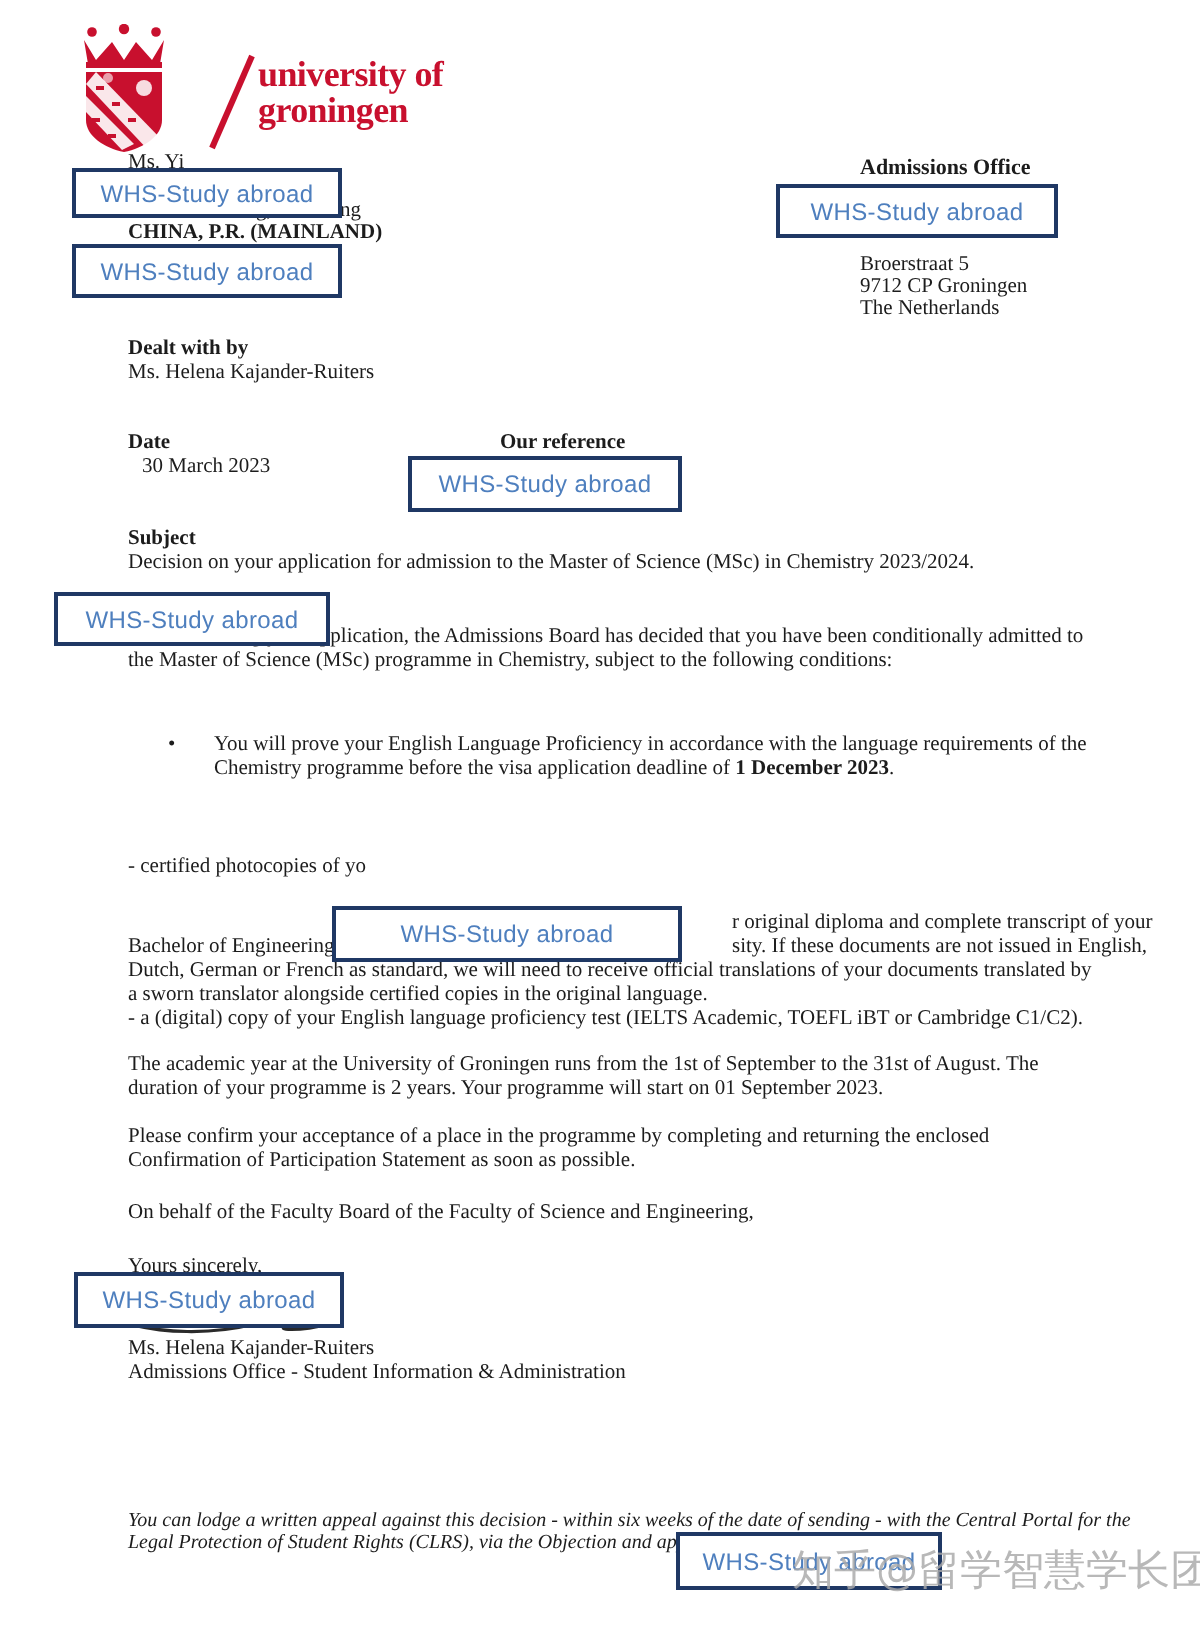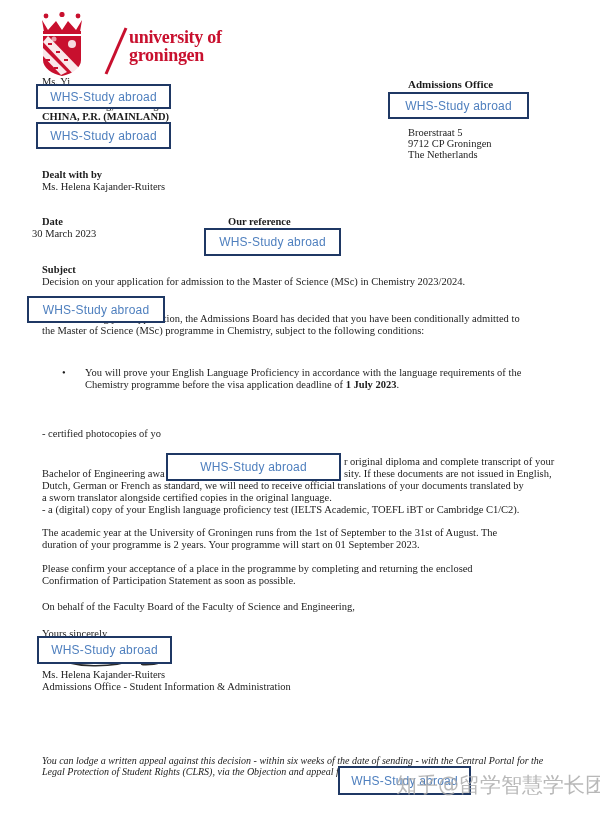--- a/index.html
+++ b/index.html
@@ -6,21 +6,21 @@
   .page{
     position:relative;
     width:600px;height:814px;
     background:#ffffff;
     font-family:"Liberation Serif", serif;
     color:#1c1c1c;
     overflow:hidden;
   }
   .abs{position:absolute;}
   .pre{white-space:pre-line;}
-  .body-text{font-size:10.5px;line-height:12px;}
+  .body-text{font-size:10.5px;line-height:12px;margin-left:22px;}
   .bold{font-weight:bold;}
   .italic{font-style:italic;}
   
   .wordmark{color:#C8102E;font-weight:bold;font-size:18px;line-height:18px;letter-spacing:-0.3px;}
   
   .wm{
     position:absolute;
     background:#ffffff;
     border:2px solid #1F3864;
     display:flex;align-items:center;justify-content:center;
@@ -90,33 +90,33 @@
 
   <div class="abs body-text bold" style="left:408px;top:78px;font-size:11px;">Admissions Office</div>
   <div class="abs body-text" style="left:408px;top:127px;">Broerstraat 5</div>
   <div class="abs body-text" style="left:408px;top:138px;">9712 CP Groningen</div>
   <div class="abs body-text" style="left:408px;top:149px;">The Netherlands</div>
 
   <div class="abs body-text bold" style="left:42px;top:169px;">Dealt with by</div>
   <div class="abs body-text" style="left:42px;top:181px;">Ms. Helena Kajander-Ruiters</div>
 
   <div class="abs body-text bold" style="left:42px;top:216px;">Date</div>
-  <div class="abs body-text" style="left:32px;top:228px;">30 March 2023</div>
+  <div class="abs body-text" style="left:49px;top:228px;">30 March 2023</div>
   <div class="abs body-text bold" style="left:228px;top:216px;">Our reference</div>
 
   <div class="abs body-text bold" style="left:42px;top:264px;">Subject</div>
   <div class="abs body-text" style="left:42px;top:276px;width:528px;">Decision on your application for admission to the Master of Science (MSc) in Chemistry 2023/2024.</div>
 
   <div class="abs body-text pre" style="left:42px;top:313px;width:530px;">After reviewing your application, the Admissions Board has decided that you have been conditionally admitted to
 the Master of Science (MSc) programme in Chemistry, subject to the following conditions:</div>
 
   <div class="abs" style="left:0;top:367px;width:600px;height:26px;">
     <span class="bullet-dot body-text">•</span>
     <span class="bullet-text body-text pre" style="width:488px;"><span>You will prove your English Language Proficiency in accordance with the language requirements of the
-Chemistry programme before the visa application deadline of </span><span class="bold">1 July 2023</span><span>.</span></span>
+Chemistry programme before the visa application deadline of </span><span class="bold">1 December 2023</span><span>.</span></span>
   </div>
 
 
   <div class="abs body-text" style="left:42px;top:428px;">- certified photocopies of yo</div>
   <div class="abs body-text" style="left:344px;top:456px;">r original diploma and complete transcript of your</div>
   <div class="abs body-text" style="left:42px;top:468px;">Bachelor of Engineering awa</div>
   <div class="abs body-text" style="left:42px;top:480px;width:530px;">Dutch, German or French as standard, we will need to receive official translations of your documents translated by</div>
   <div class="abs body-text" style="left:344px;top:468px;">sity. If these documents are not issued in English,</div>
   <div class="abs body-text" style="left:42px;top:492px;width:530px;">a sworn translator alongside certified copies in the original language.</div>
   <div class="abs body-text" style="left:42px;top:504px;width:530px;">- a (digital) copy of your English language proficiency test (IELTS Academic, TOEFL iBT or Cambridge C1/C2).</div>

